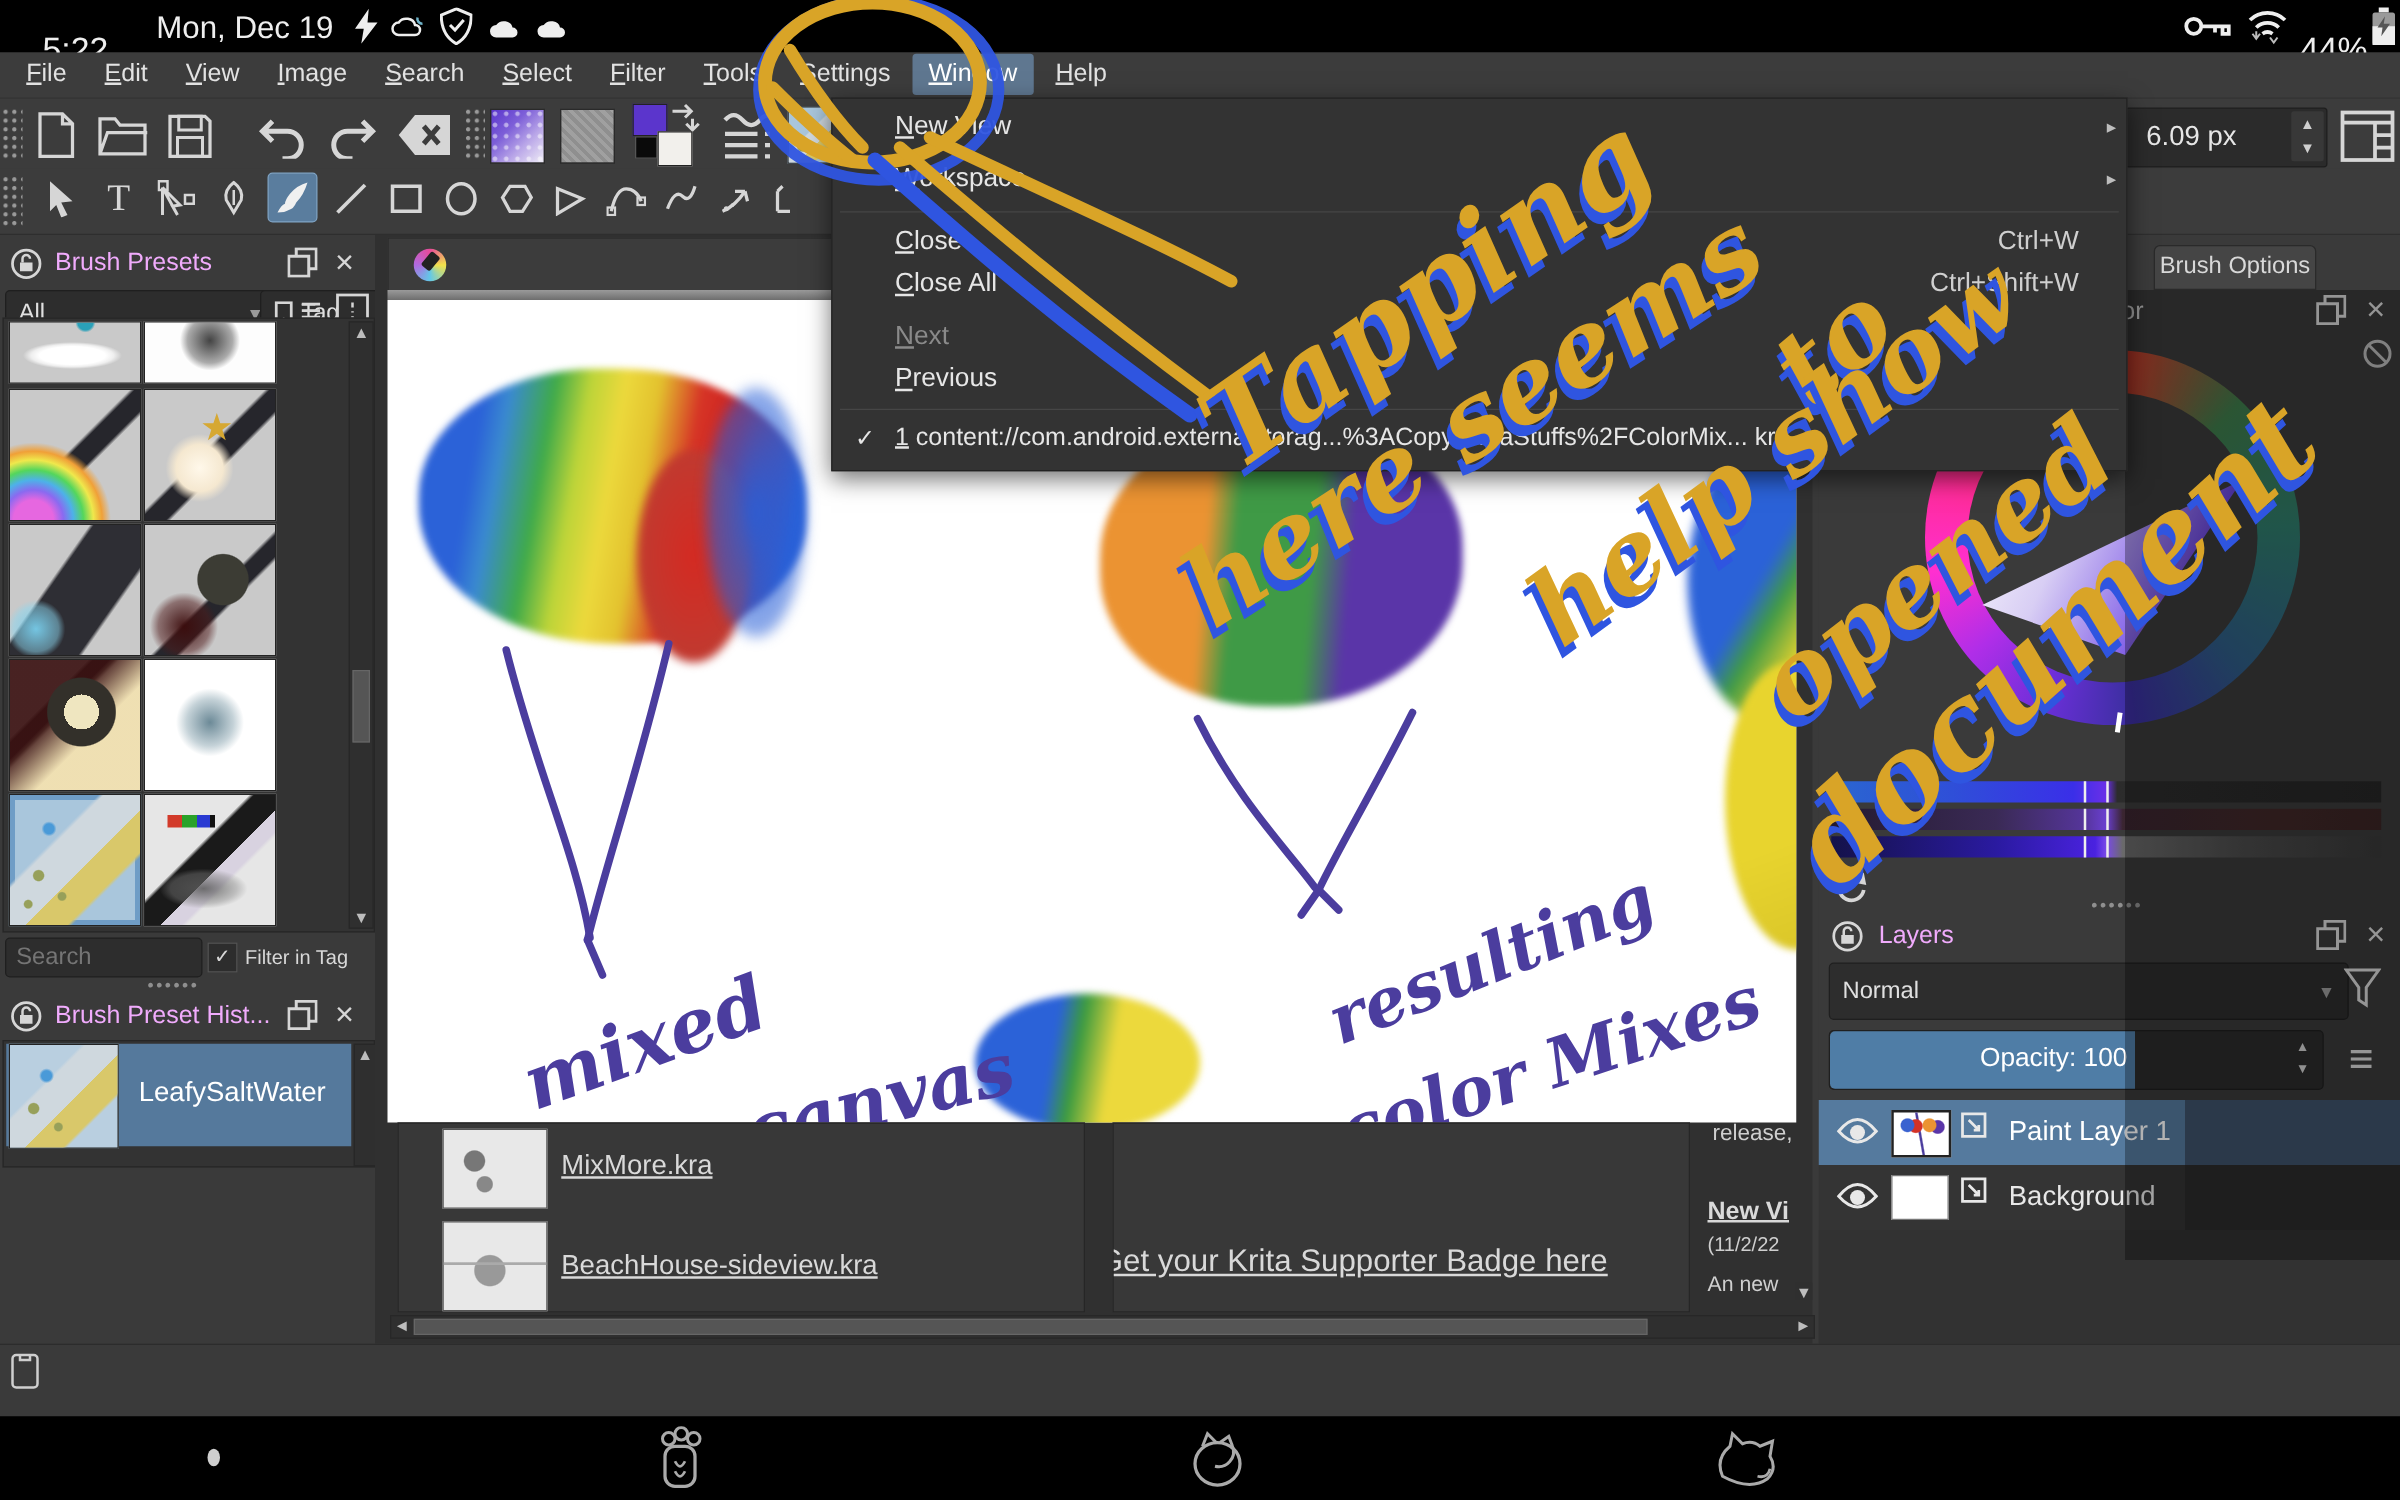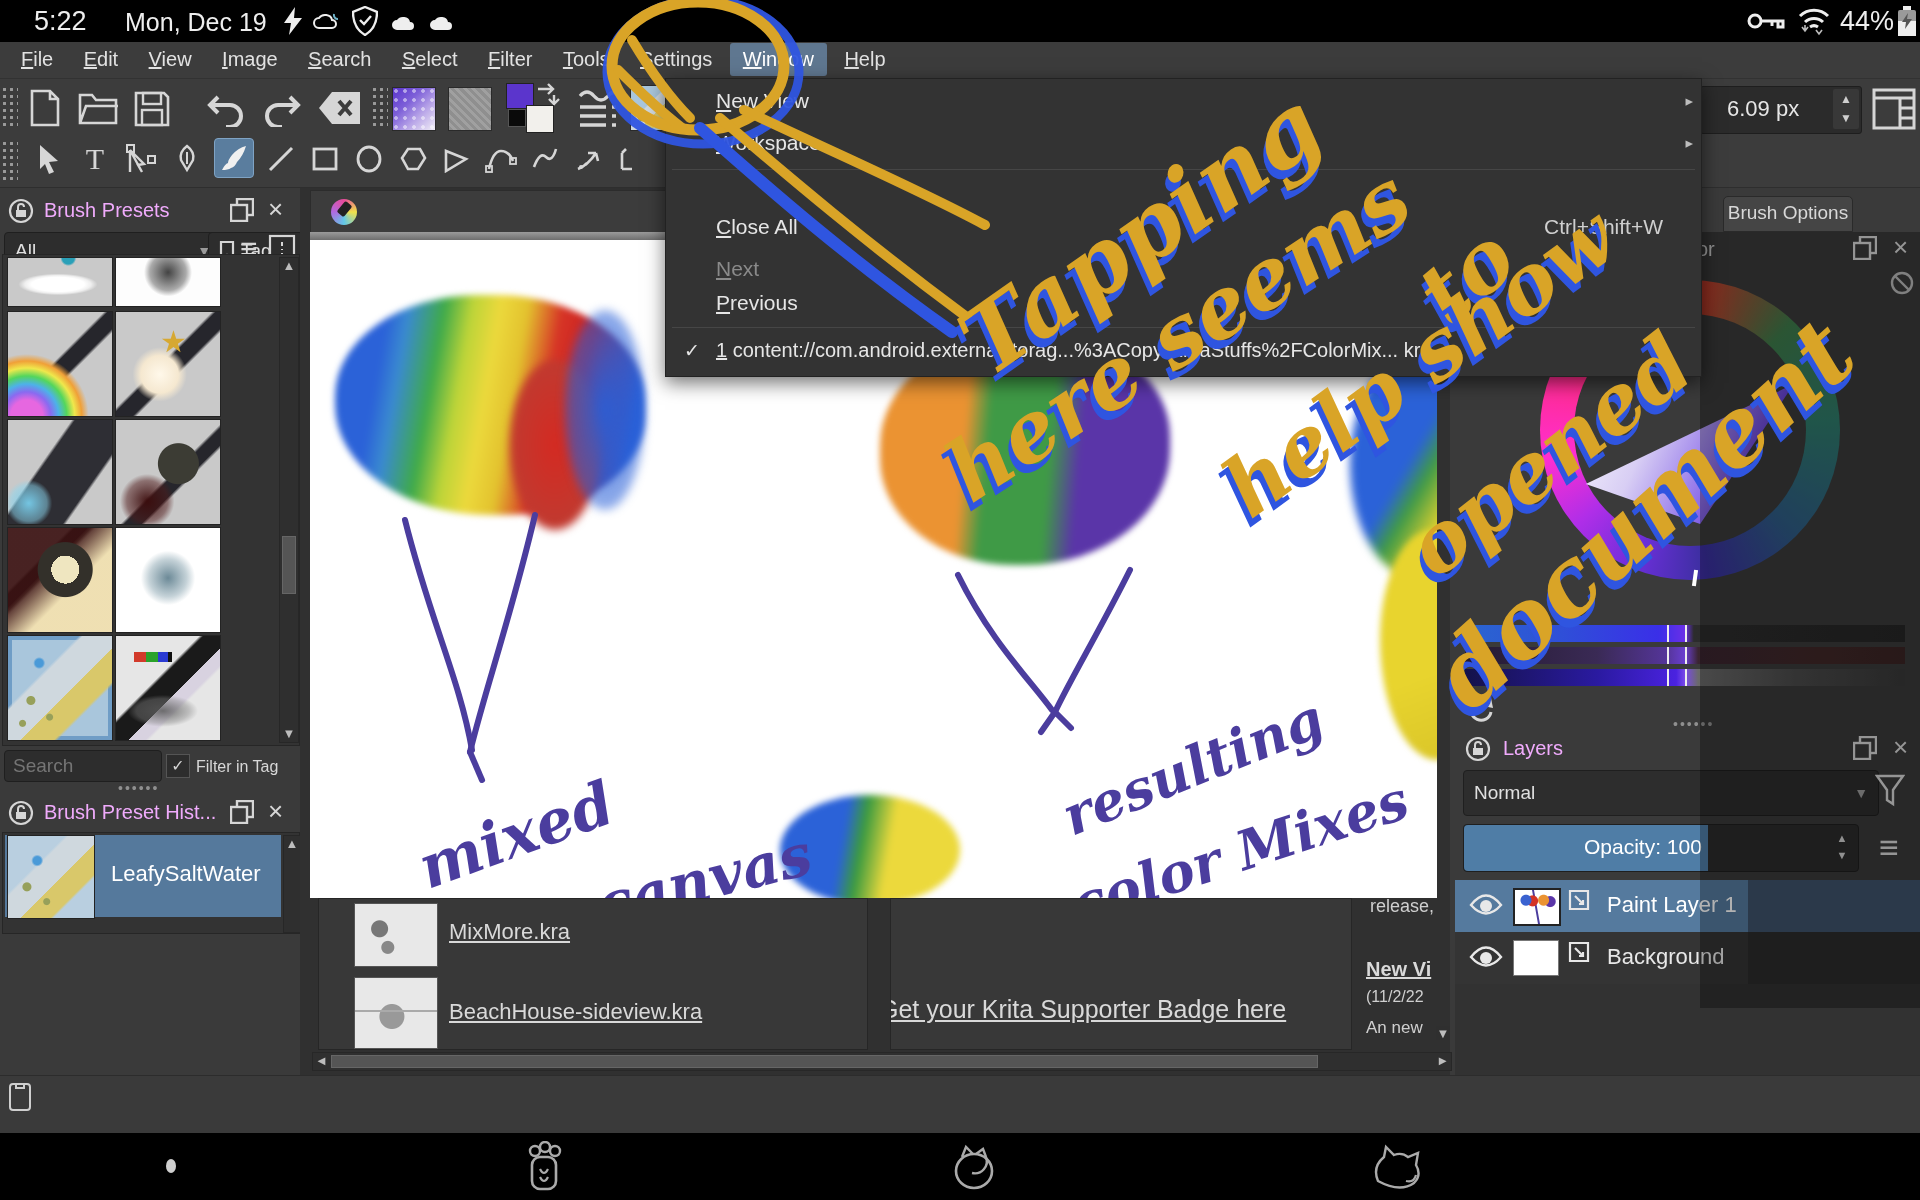--- a/index.html
+++ b/index.html
@@ -2,21 +2,21 @@
 <html><head>
 <meta charset="utf-8">
 <style>
   html,body{margin:0;padding:0;background:#000;}
   #app{position:relative;width:1920px;height:1200px;overflow:hidden;background:#3a3a3a;
        font-family:"Liberation Sans",sans-serif;color:#d8d8d8;}
   .abs{position:absolute;}
   svg{display:block;}
   
   #statusbar{left:0;top:0;width:1920px;height:42px;background:#000;color:#eee;}
-  #statusbar .t{font-size:27px;} #statusbar .d{font-size:25px;}
+  #statusbar .t{font-size:27px;margin-top:19px;} #statusbar .d{font-size:25px;}
   
   #menubar{left:0;top:42px;width:1920px;height:36px;background:#3c3c3c;border-bottom:1px solid #323232;}
   .mitem{display:inline-block;padding:5px 13px;font-size:20px;color:#e2e2e2;}
   .mitem::first-letter{text-decoration:underline;}
   .mitem.active{background:#5f7790;border-radius:3px;color:#fff;}
   
   #toolbar{left:0;top:79px;width:1920px;height:56px;background:#3c3c3c;}
   #toolrow{left:0;top:135px;width:1920px;height:52px;background:#3c3c3c;border-bottom:1px solid #2e2e2e;}
   .grip{width:16px;height:40px;background:radial-gradient(circle at 2.5px 2.5px,#9a9a9a 1.4px,transparent 2px);background-size:7px 7px;}
   .tool{width:38px;height:38px;border-radius:4px;display:flex;align-items:center;justify-content:center;}
@@ -238,21 +238,21 @@
     <div class="abs tool" style="left:614px;top:5px;">
       <svg width="30" height="28" viewBox="0 0 30 28">
           <path d="M4 24 v-16 m0 16 h10 m-10 -16 l4 -4" fill="none" stroke="#d6d6d6" stroke-width="2.6"></path>
         </svg>
       </div>
   </div>
 
   <span class="abs" style="left:1686px;top:92px;color:#bdbdbd;font-size:15px;">▸</span>
   <span class="abs" style="left:1686px;top:146px;color:#bdbdbd;font-size:15px;">▸</span>
   <div class="abs" style="left:1700px;top:86px;width:160px;height:46px;background:#2b2b2b;border:1px solid #1e1e1e;border-radius:3px;">
-    <span class="abs" style="left:26px;top:9px;font-size:22px;color:#e6e6e6;">6.09 px</span>
+    <span class="abs" style="left:16px;top:9px;font-size:22px;color:#e6e6e6;">6.09 px</span>
     <div class="abs" style="right:2px;top:2px;width:26px;height:40px;background:#383838;border-radius:2px;text-align:center;">
       <div style="font-size:12px;color:#cfcfcf;line-height:20px;">▲</div>
       <div style="font-size:12px;color:#cfcfcf;line-height:18px;">▼</div>
     </div>
   </div>
   <svg class="abs" style="left:1872px;top:88px;" width="44" height="42" viewBox="0 0 44 42">
     <rect x="2" y="2" width="40" height="38" fill="none" stroke="#d6d6d6" stroke-width="3"></rect>
     <path d="M2 10 h40 M28 10 v30 M28 20 h14 M28 30 h14" stroke="#d6d6d6" stroke-width="3" fill="none"></path>
     </svg>
 
@@ -575,20 +575,24 @@
   <div class="abs" id="wmenu">
     <div class="menuitem" style="top:6px;">
       <span class="lbl">New View</span>
       <span class="sub">▸</span>
       </div>
     <div class="menuitem" style="top:48px;">
       <span class="lbl">Workspace</span>
       <span class="sub">▸</span>
       </div>
     <div class="msep" style="top:90px;"></div>
+    <div class="menuitem" style="top:98px;">
+      <span class="lbl">Close</span>
+      <span class="sc">Ctrl+W</span>
+      </div>
     <div class="menuitem" style="top:132px;">
       <span class="lbl">Close All</span>
       <span class="sc">Ctrl+Shift+W</span>
       </div>
     <div class="menuitem dis" style="top:174px;">
       <span class="lbl">Next</span>
       </div>
     <div class="menuitem" style="top:208px;">
       <span class="lbl">Previous</span>
       </div>

